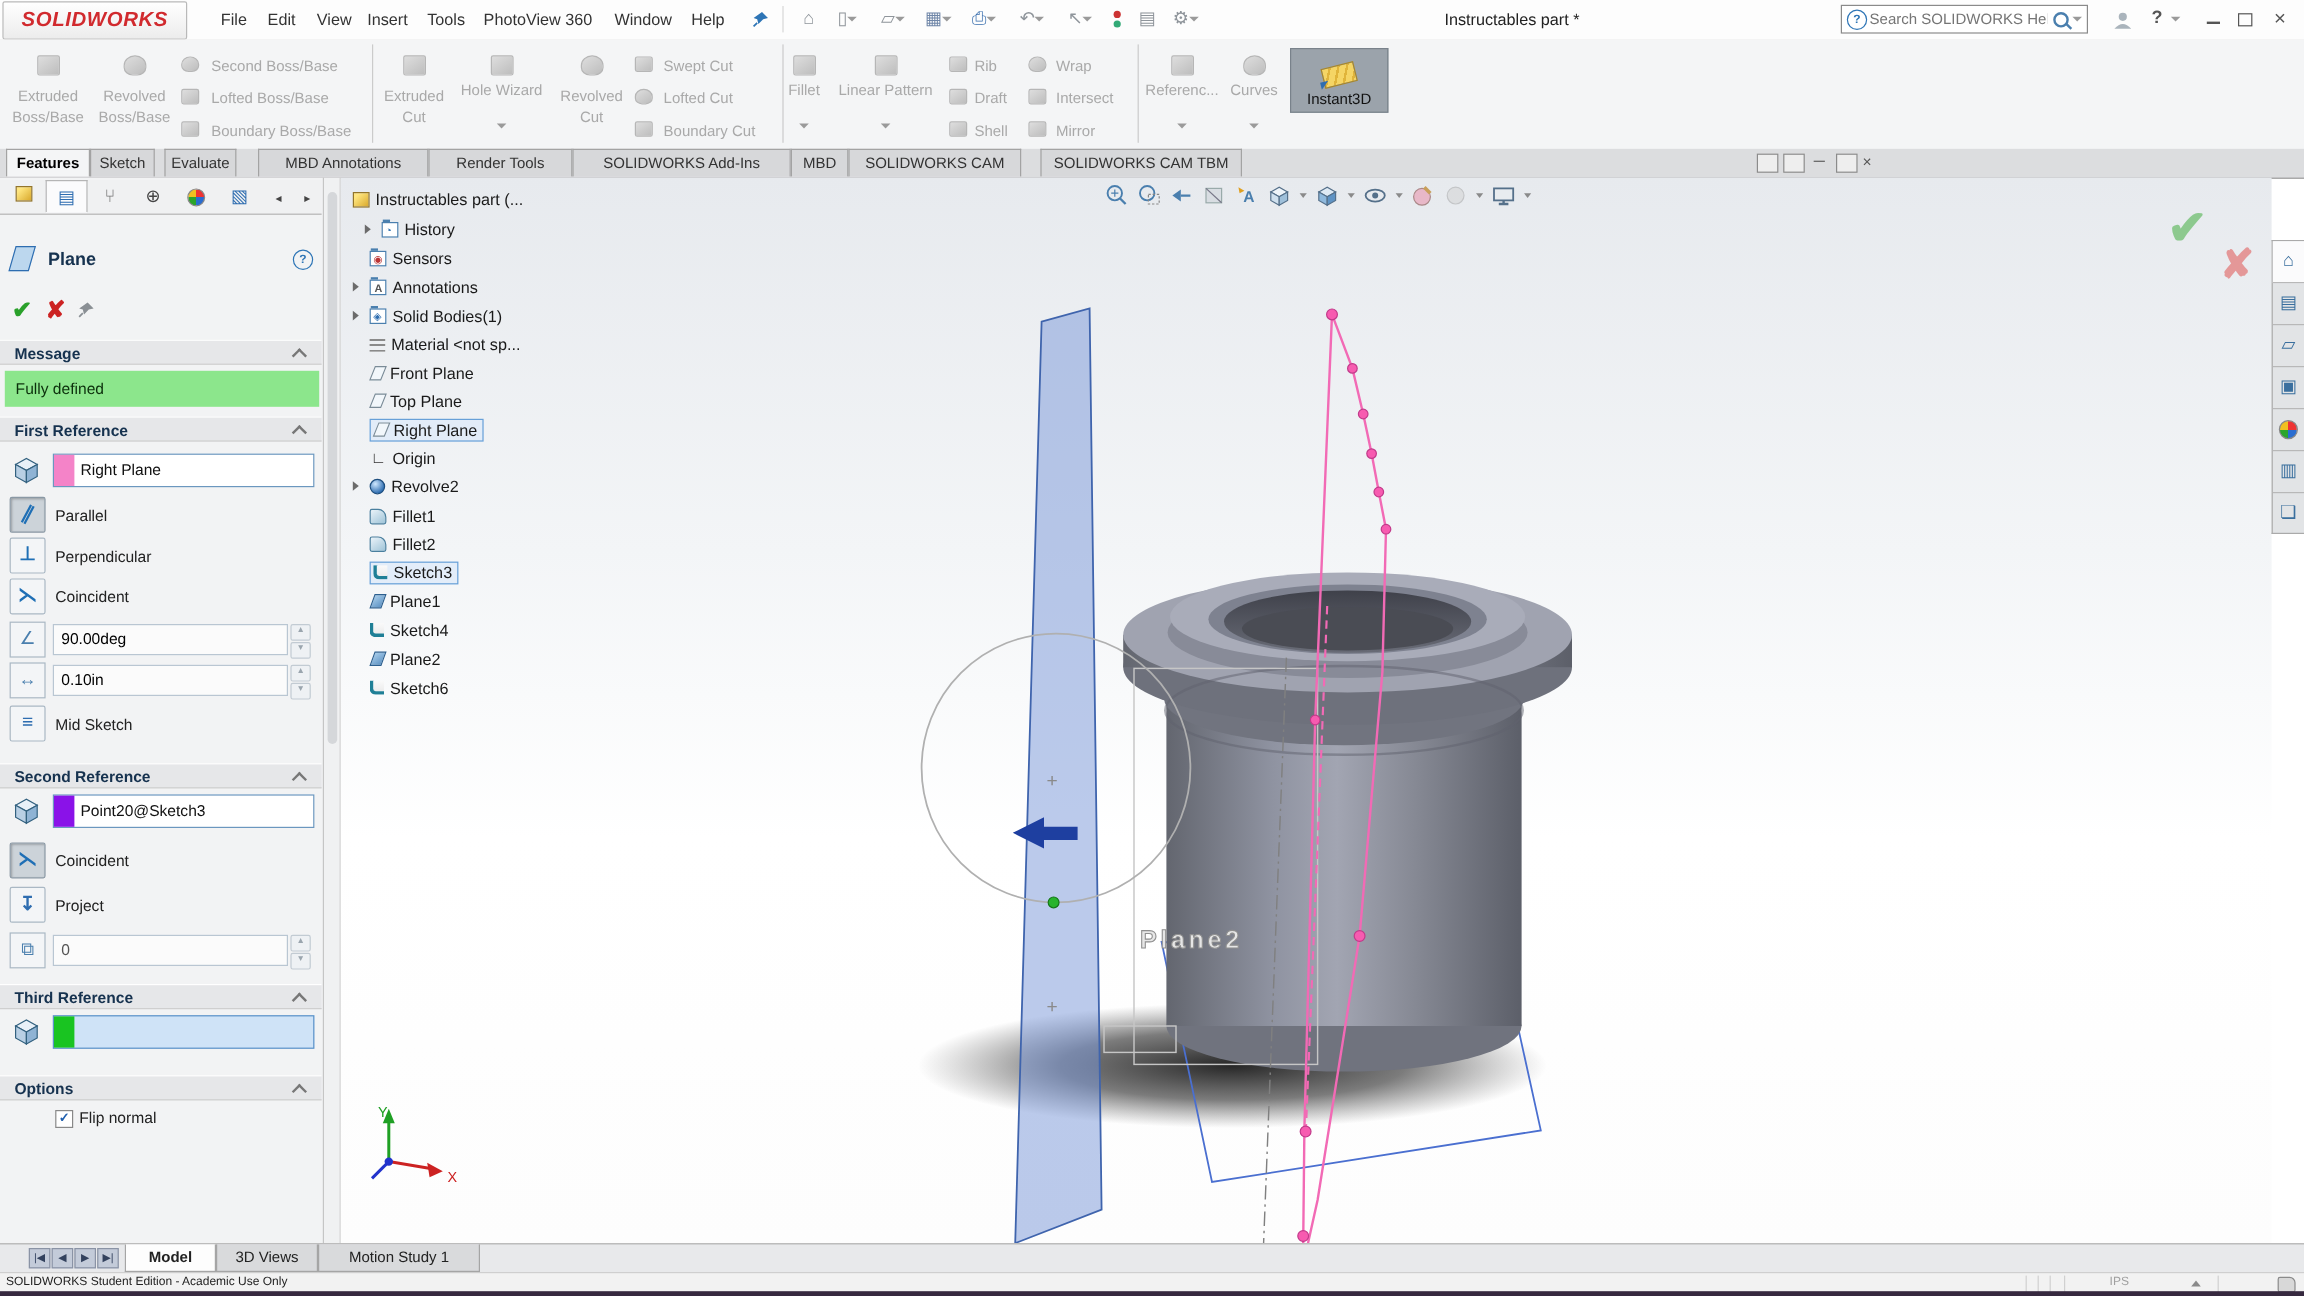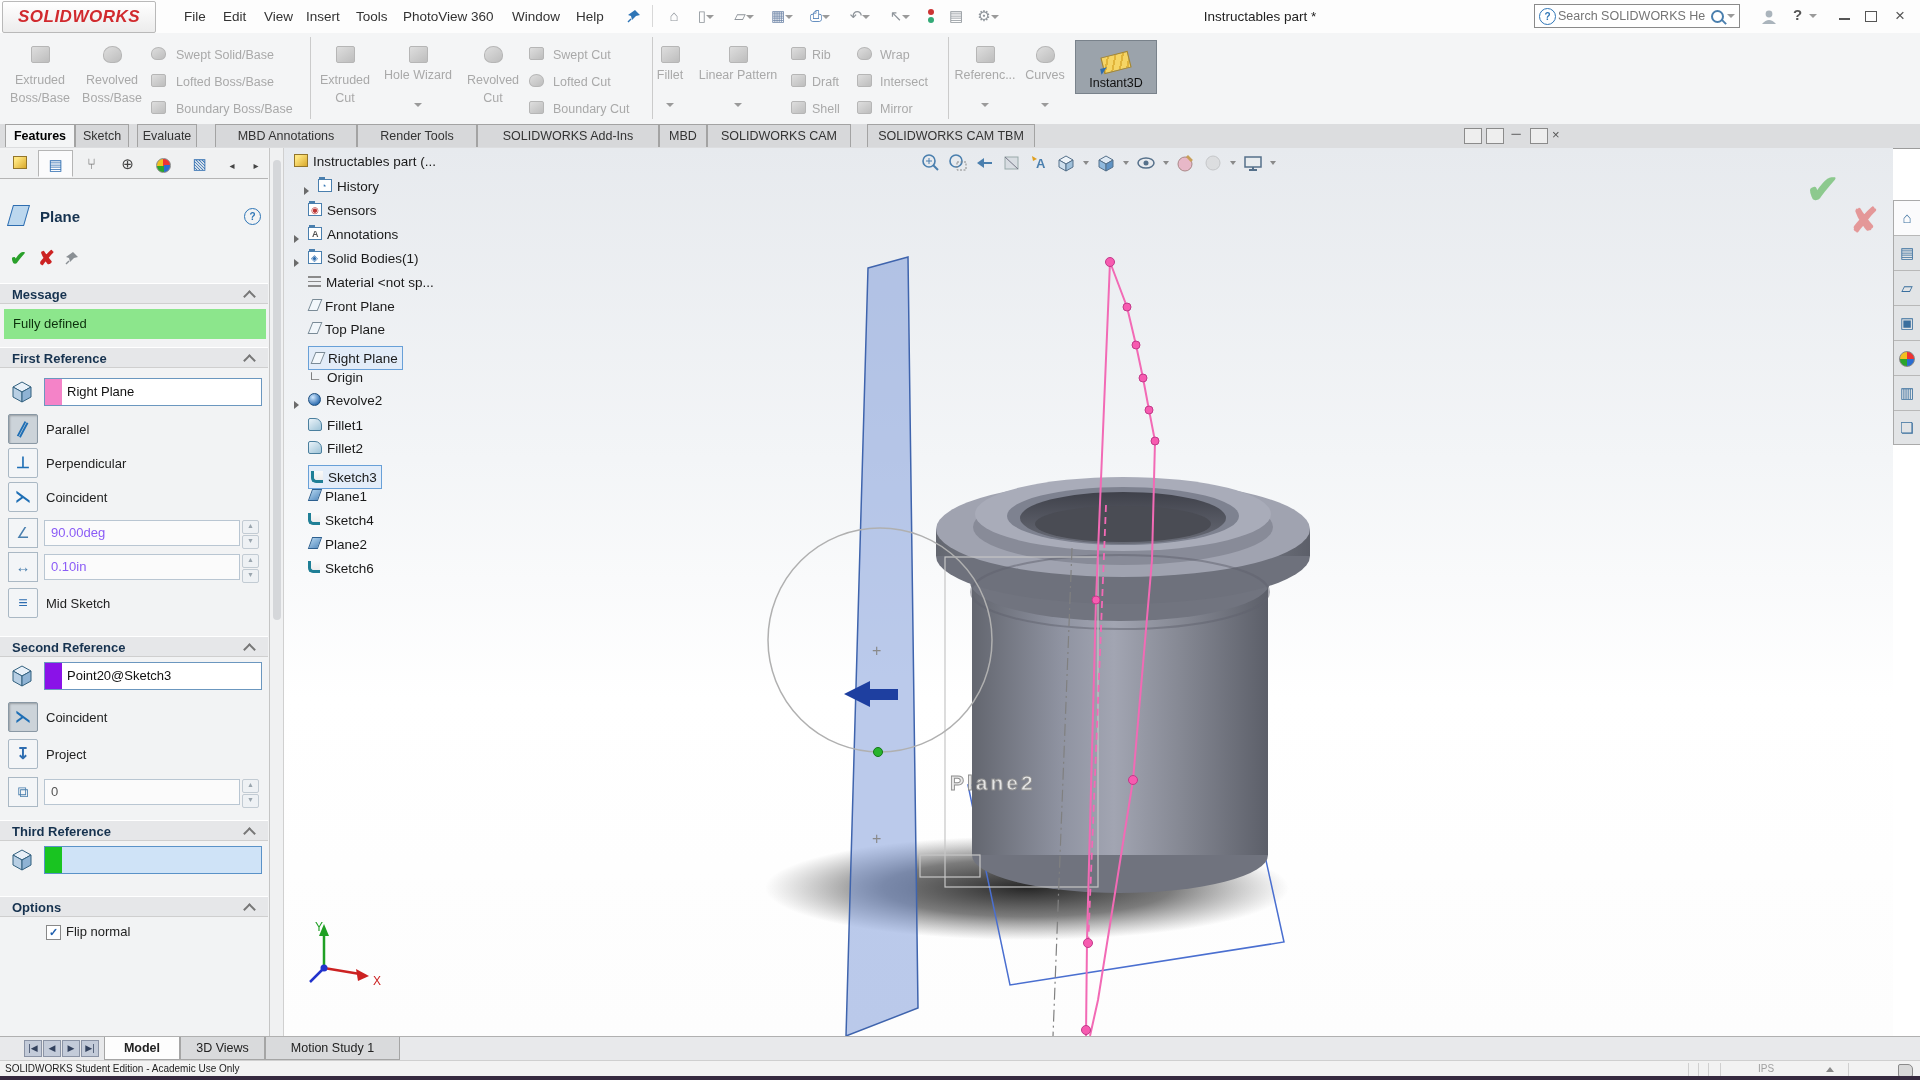--- a/index.html
+++ b/index.html
@@ -49,33 +49,33 @@
   .pm-band{position:absolute;left:0;width:268px;height:21px;background:#e6e7e9;border-top:1px solid #fff;border-bottom:1px solid #cfcfcf;
            font-weight:bold;color:#16324f;font-size:13px;line-height:21px;padding-left:12px;box-sizing:border-box;}
   .chev{position:absolute;right:14px;top:8px;width:7px;height:7px;border:solid #777;border-width:2px 2px 0 0;transform:rotate(-45deg);}
   .pm-btn{position:absolute;left:8px;width:30px;height:30px;background:#f3f5f7;border:1px solid #aab8c4;border-radius:2px;
           color:#1f6fb5;font-size:16px;font-weight:bold;text-align:center;line-height:28px;box-sizing:border-box;}
   .pm-btn.pressed{background:#ccd3d9;border:1px solid #8a98a4;box-shadow:inset 1px 1px 2px rgba(0,0,0,.25);}
   .pm-lbl{position:absolute;left:46px;font-size:13px;color:#222;}
   .pm-field{position:absolute;left:44px;width:218px;height:28px;border:1px solid #6b97bf;background:#fff;display:flex;align-items:stretch;box-sizing:border-box;}
   .swatch{width:17px;flex:none;}
   .pm-field .val{flex:1;font-size:13px;line-height:26px;padding-left:5px;color:#111;white-space:nowrap;overflow:hidden;}
-  .pm-num{position:absolute;left:44px;width:196px;height:26px;border:1px solid #b9c6d2;background:#fbfbfb;color:#8b5cf6;font-size:13px;line-height:24px;padding-left:6px;box-sizing:border-box;}
+  .pm-num{position:absolute;left:44px;width:196px;height:26px;border:1px solid #b9c6d2;background:#fbfbfb;color:#000000;font-size:13px;line-height:24px;padding-left:6px;box-sizing:border-box;}
   .spin{position:absolute;left:242px;width:17px;height:26px;}
   .spin div{height:12px;border:1px solid #c2cbd3;background:#eef1f4;color:#9aa5ae;font-size:7px;line-height:10px;text-align:center;margin-bottom:1px;border-radius:2px;}
   .pm-ibox{position:absolute;left:8px;width:30px;height:30px;border:1px solid #aab8c4;background:#f3f5f7;color:#4a7fae;font-size:15px;text-align:center;line-height:28px;box-sizing:border-box;}
   .cube-ico{position:absolute;left:8px;}
   .checkbox{position:absolute;left:46px;width:13px;height:13px;border:1px solid #888;background:#fff;color:#1f5fae;font-size:11px;line-height:13px;text-align:center;font-weight:bold;}
   
   #pm-strip{left:270px;top:148px;width:14px;height:888px;background:#f0f1f2;border-right:1px solid #d0d0d0;box-sizing:border-box;}
   #pm-thumb{left:273px;top:160px;width:8px;height:460px;background:#d5d7da;border-radius:4px;}
   
   #viewport{left:284px;top:148px;width:1609px;height:888px;background:linear-gradient(180deg,#e7eaee 0%,#f3f5f7 35%,#ffffff 62%,#fdfdfd 100%);}
   
-  .trow{position:absolute;height:24px;display:flex;font-size:13.5px;color:#1a1a1a;white-space:nowrap;}
+  .trow{position:absolute;height:24px;display:flex;align-items:center;font-size:13.5px;color:#1a1a1a;white-space:nowrap;}
   .expslot{width:14px;flex:none;display:flex;align-items:center;}
   .exp{width:0;height:0;border-left:5px solid #6b6b6b;border-top:4px solid transparent;border-bottom:4px solid transparent;}
   .ti{display:inline-block;width:14px;height:13px;margin-right:5px;flex:none;position:relative;box-sizing:border-box;}
   .ti.part{background:linear-gradient(135deg,#ffe680 20%,#d9a92c);border:1px solid #93752a;}
   .ti.fold{background:#fff;border:1px solid #4a7fae;}
   .ti.fold::before{content:"";position:absolute;left:0;top:-3px;width:6px;height:2px;background:#4a7fae;}
   .ti.fold::after{position:absolute;left:2px;top:0;font-size:9px;line-height:12px;}
   .ti.hist::after{content:"◔";color:#3a79b5;}
   .ti.sens::after{content:"◉";color:#b33;}
   .ti.annot::after{content:"A";color:#555;font-weight:bold;left:3px;}
@@ -173,21 +173,21 @@
       <span class="rlabel c" style="left:40px;top:40px">Extruded</span>
       <span class="rlabel c" style="left:40px;top:58px">Boss/Base</span>
     </div>
     <div>
       <span class="ric rnd" style="left:103px;top:13px"></span>
       <span class="rlabel c" style="left:112px;top:40px">Revolved</span>
       <span class="rlabel c" style="left:112px;top:58px">Boss/Base</span>
     </div>
     <div>
       <span class="ric sm rnd" style="left:151px;top:14px"></span>
-      <span class="rlabel" style="left:176px;top:15px">Swept Solid/Base</span>
+      <span class="rlabel" style="left:176px;top:15px">Second Boss/Base</span>
     </div>
     <div>
       <span class="ric sm" style="left:151px;top:41px"></span>
       <span class="rlabel" style="left:176px;top:42px">Lofted Boss/Base</span>
     </div>
     <div>
       <span class="ric sm" style="left:151px;top:68px"></span>
       <span class="rlabel" style="left:176px;top:69px">Boundary Boss/Base</span>
     </div>
     <div class="rdiv" style="left:310px"></div>

